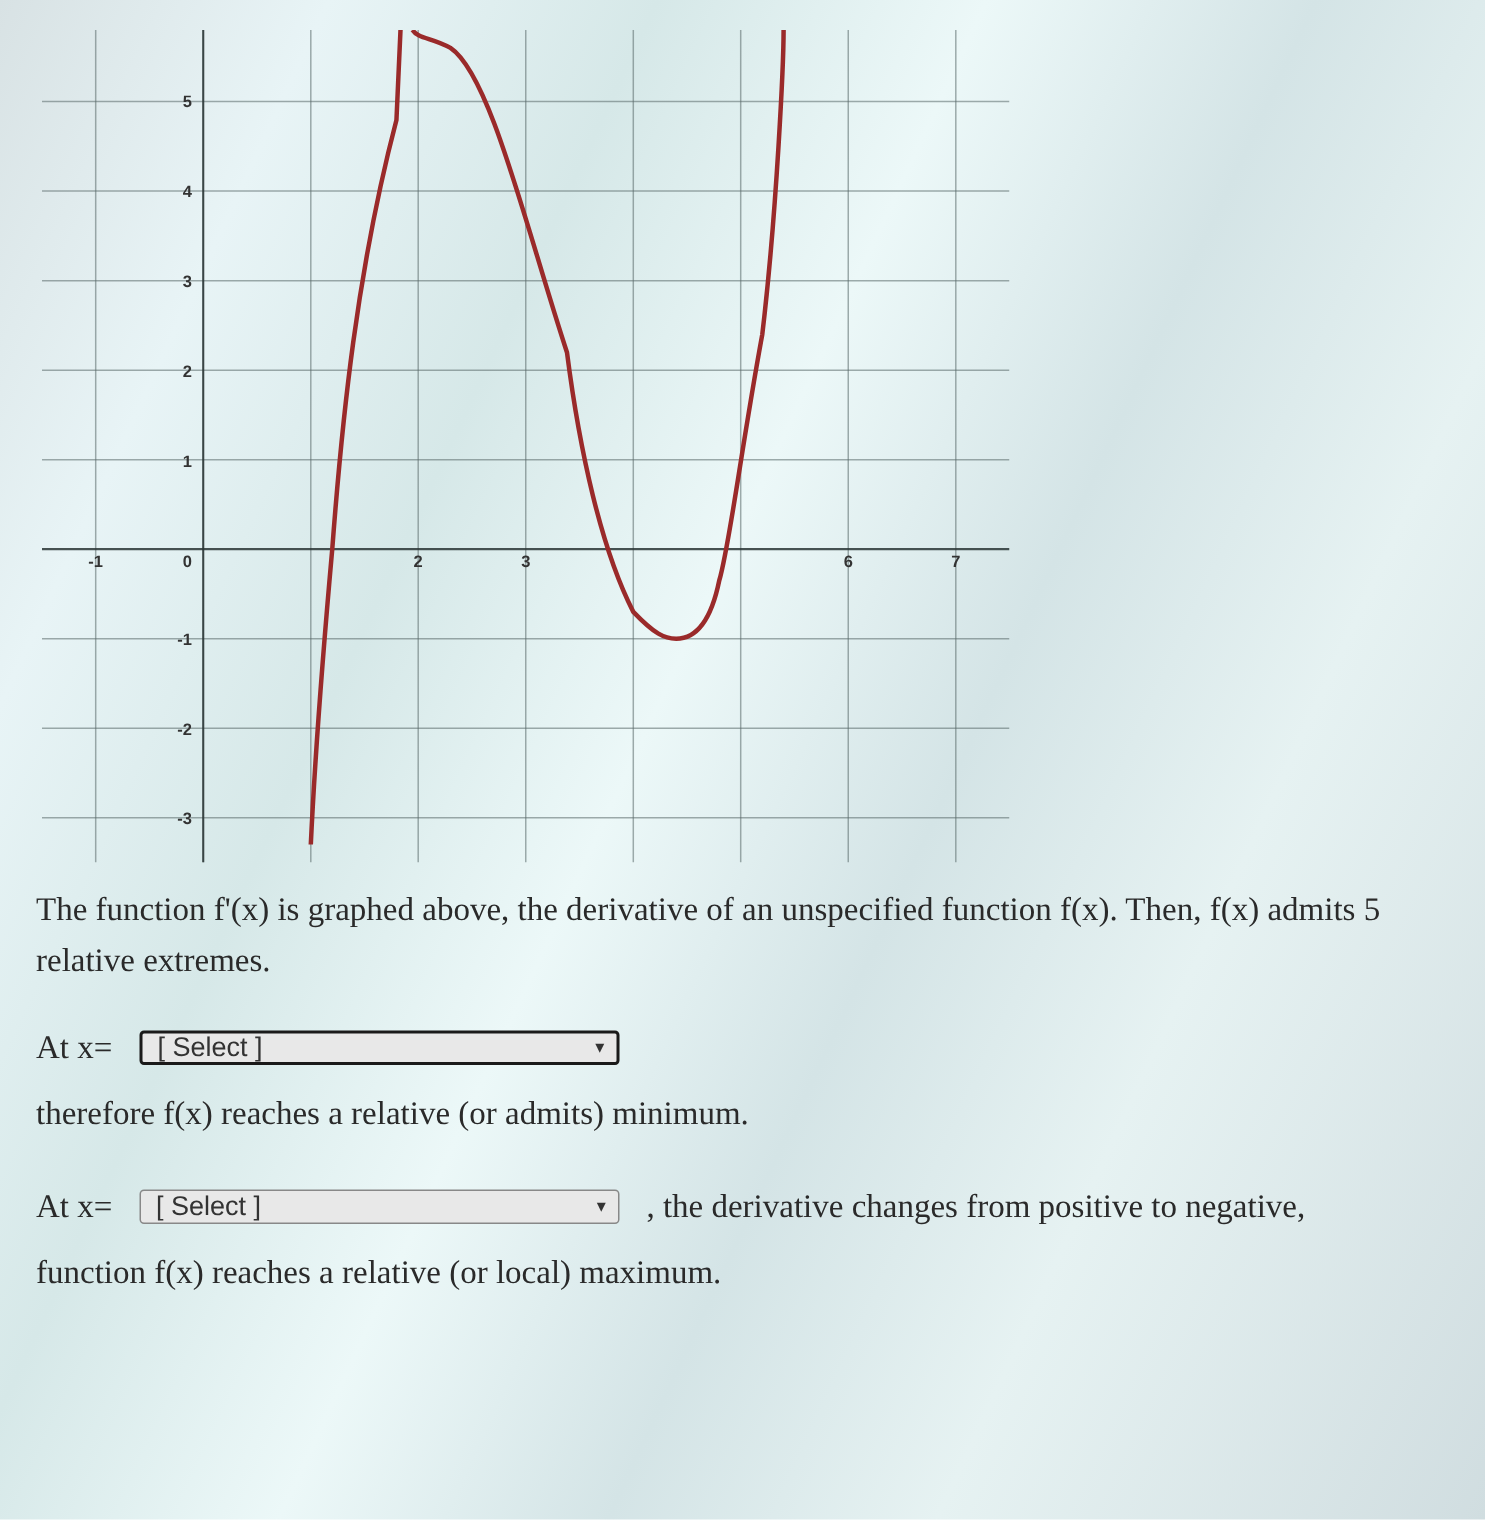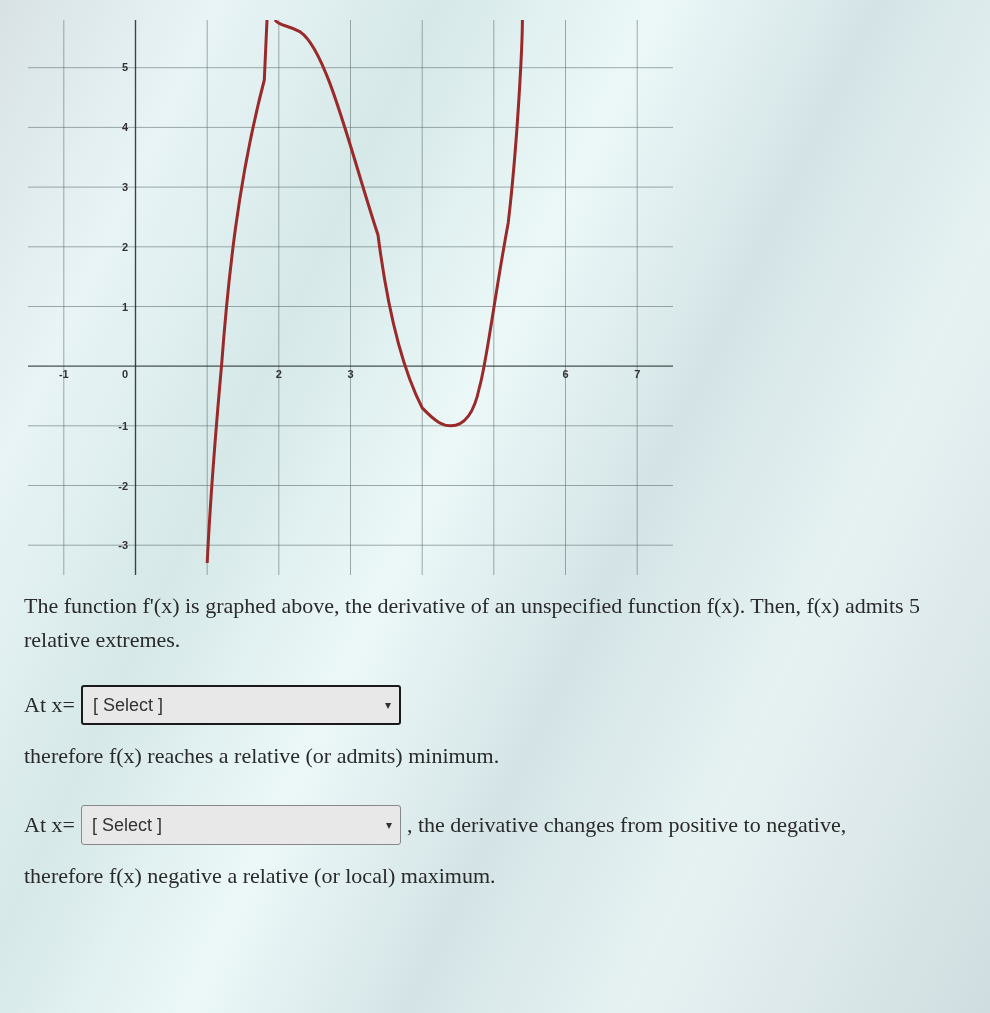--- a/index.html
+++ b/index.html
@@ -43,29 +43,29 @@
   }
   .body-text {
     line-height: 1.55;
     margin: 8px 6px 28px 6px;
   }
   .row {
     margin: 8px 6px 10px 6px;
     display: flex;
     flex-wrap: wrap;
     align-items: center;
-    gap: 6px;
+    gap: 18px;
   }
   .select-wrap {
     display: inline-flex;
     align-items: center;
     background: #e8e8e8;
     border: 1px solid #888;
     border-radius: 3px;
-    height: 40px;
+    height: 23px;
     padding: 0 8px 0 10px;
     min-width: 320px;
     justify-content: space-between;
     font-family: Arial, sans-serif;
     font-size: 18px;
     color: #333;
   }
   .select-wrap.focused {
     border: 2px solid #1a1a1a;
   }
@@ -161,13 +161,13 @@
 <p class="continuation">therefore f(x) reaches a relative (or admits) minimum.</p>
 
 <div class="row">
   <span class="label-atx">At x=</span>
   <span class="select-wrap">
     <span>[ Select ]</span>
     <span class="select-caret">▾</span>
   </span>
   <span> , the derivative changes from positive to negative,</span>
 </div>
-<p class="continuation">therefore f(x) negative a relative (or local) maximum.</p>
+<p class="continuation">function f(x) reaches a relative (or local) maximum.</p>
 
 </body></html>

